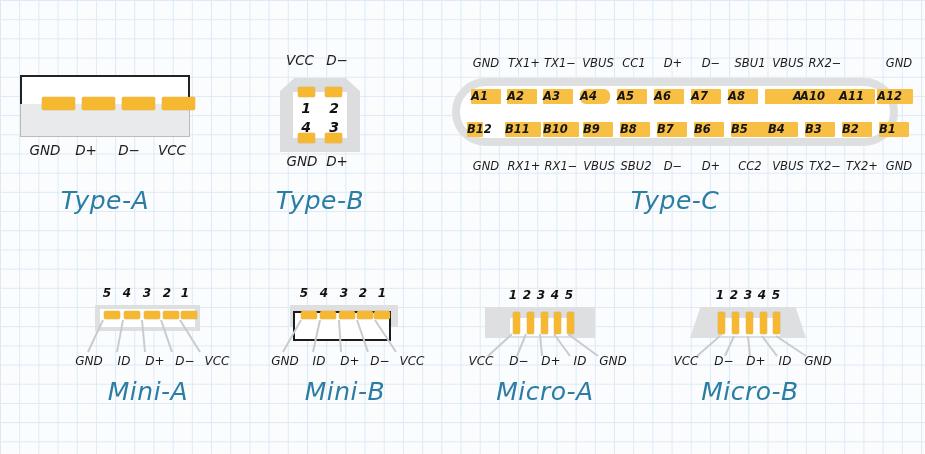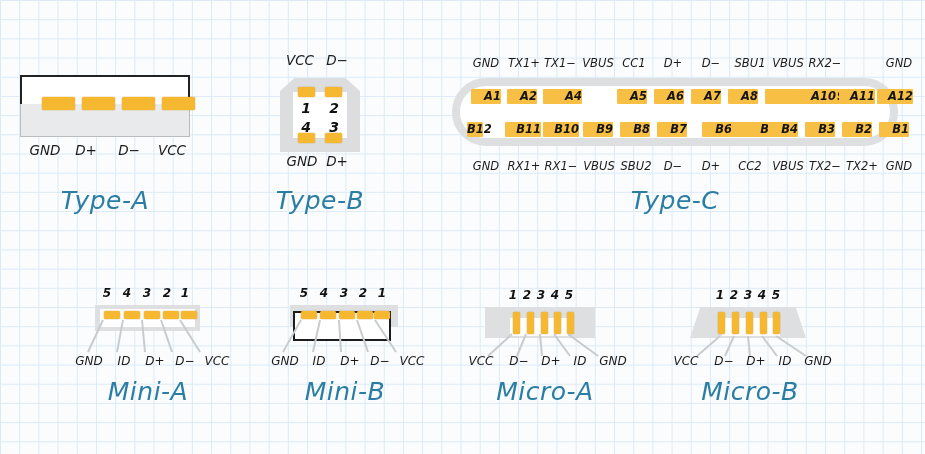--- a/index.html
+++ b/index.html
@@ -61,21 +61,21 @@
   }
   .pinlabel{
     position:absolute;
     background:#f8bf45;
     color:#141414;
     font-family:"DejaVu Sans", sans-serif;
     font-style:italic;
     font-weight:700;
     font-size:11.5px;
     line-height:15px;
-    text-align:right;
+    text-align:left;
     border-radius:1px;
     white-space:nowrap;
   }
 
   
   #typeA-shell{left:20px;top:75px;width:170px;height:62px;}
   #typeA-top{position:absolute;left:0;top:0;width:100%;height:29px;
     background:#ffffff;border:2.5px solid #222;border-bottom:none;box-sizing:border-box;}
   #typeA-bot{position:absolute;left:0;top:29px;width:100%;height:33px;
     background:#e9eaeb;border:1.5px solid #b9bcbe;border-top:none;box-sizing:border-box;}
@@ -165,37 +165,37 @@
     <div class="node sig xs" style="left:766px;top:56px;width:44px;">VBUS</div>
     <div class="node sig xs" style="left:803px;top:56px;width:44px;">RX2−</div>
     <div class="node sig xs" style="left:840px;top:56px;width:44px;margin-top:40px;">RX2+</div>
     <div class="node sig xs" style="left:879px;top:56px;width:40px;">GND</div>
 
     <div class="node" id="typeC-shell"></div>
 
     <div class="node pinlabel" style="left:471px;top:89px;width:30px;">A1</div>
     <div class="node pinlabel" style="left:507px;top:89px;width:30px;">A2</div>
     <div class="node pinlabel" style="left:543px;top:89px;width:30px;">A3</div>
-    <div class="node pinlabel" style="left:552px;top:89px;width:30px;">A4</div>
+    <div class="node pinlabel" style="left:580px;top:89px;width:30px;border-radius:6px;">A4</div>
     <div class="node pinlabel" style="left:617px;top:89px;width:30px;">A5</div>
     <div class="node pinlabel" style="left:654px;top:89px;width:30px;">A6</div>
     <div class="node pinlabel" style="left:691px;top:89px;width:30px;">A7</div>
     <div class="node pinlabel" style="left:728px;top:89px;width:30px;">A8</div>
     <div class="node pinlabel" style="left:765px;top:89px;width:52px;padding-left:28px;">A9</div>
     <div class="node pinlabel" style="left:800px;top:89px;width:36px;">A10</div>
     <div class="node pinlabel" style="left:839px;top:89px;width:36px;">A11</div>
     <div class="node pinlabel" style="left:877px;top:89px;width:36px;">A12</div>
 
     <div class="node pinlabel" style="left:467px;top:122px;width:16px;">B12</div>
     <div class="node pinlabel" style="left:505px;top:122px;width:36px;font-style:italic;">B11</div>
     <div class="node pinlabel" style="left:543px;top:122px;width:36px;">B10</div>
     <div class="node pinlabel" style="left:583px;top:122px;width:30px;">B9</div>
     <div class="node pinlabel" style="left:620px;top:122px;width:30px;">B8</div>
     <div class="node pinlabel" style="left:657px;top:122px;width:30px;">B7</div>
-    <div class="node pinlabel" style="left:694px;top:122px;width:30px;margin-left:8px;">B6</div>
+    <div class="node pinlabel" style="left:694px;top:122px;width:30px;">B6</div>
     <div class="node pinlabel" style="left:731px;top:122px;width:46px;">B5</div>
     <div class="node pinlabel" style="left:768px;top:122px;width:30px;">B4</div>
     <div class="node pinlabel" style="left:805px;top:122px;width:30px;">B3</div>
     <div class="node pinlabel" style="left:842px;top:122px;width:30px;">B2</div>
     <div class="node pinlabel" style="left:879px;top:122px;width:30px;">B1</div>
 
     <div class="node sig xs" style="left:466px;top:159px;width:40px;">GND</div>
     <div class="node sig xs" style="left:503px;top:159px;width:42px;">RX1+</div>
     <div class="node sig xs" style="left:540px;top:159px;width:42px;">RX1−</div>
     <div class="node sig xs" style="left:577px;top:159px;width:44px;">VBUS</div>

